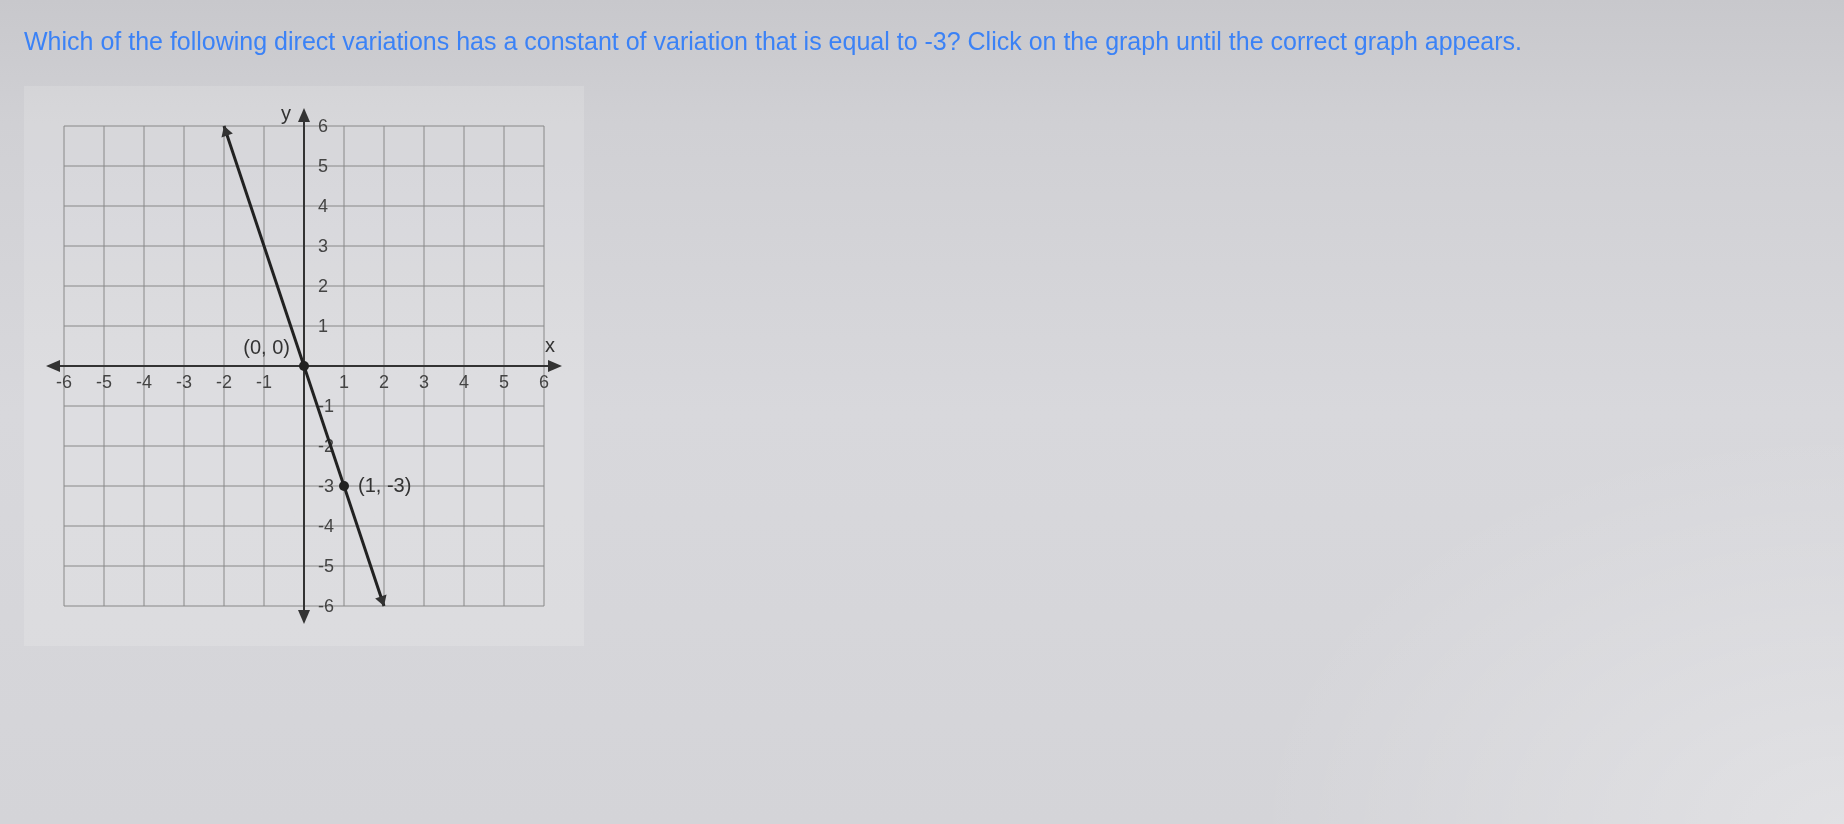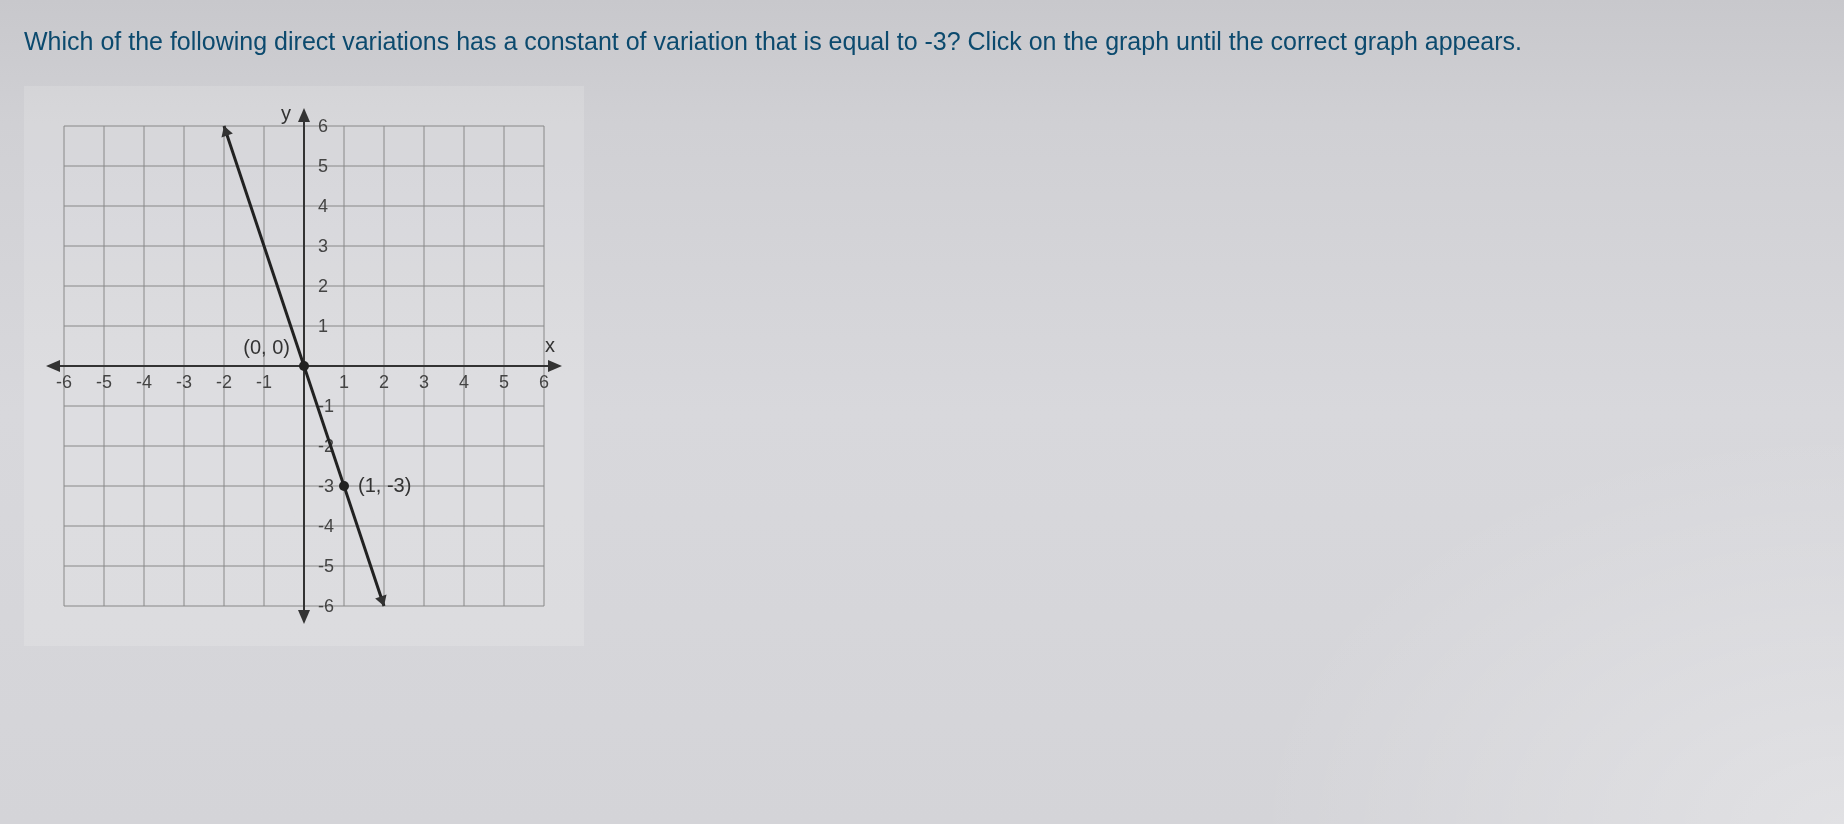--- a/index.html
+++ b/index.html
@@ -23,21 +23,21 @@
       right: 0;
       bottom: 0;
       width: 600px;
       height: 400px;
       background: radial-gradient(ellipse at bottom right, rgba(255,255,255,0.3), transparent 70%);
       pointer-events: none;
     }
     .question {
       font-size: 25px;
       line-height: 1.9;
-      color: #0c4a6e;
+      color: #3b82f6;
       margin-bottom: 20px;
       font-weight: 400;
     }
     .graph-container {
       position: relative;
       width: 560px;
       height: 560px;
       background: rgba(255,255,255,0.15);
       cursor: pointer;
     }

